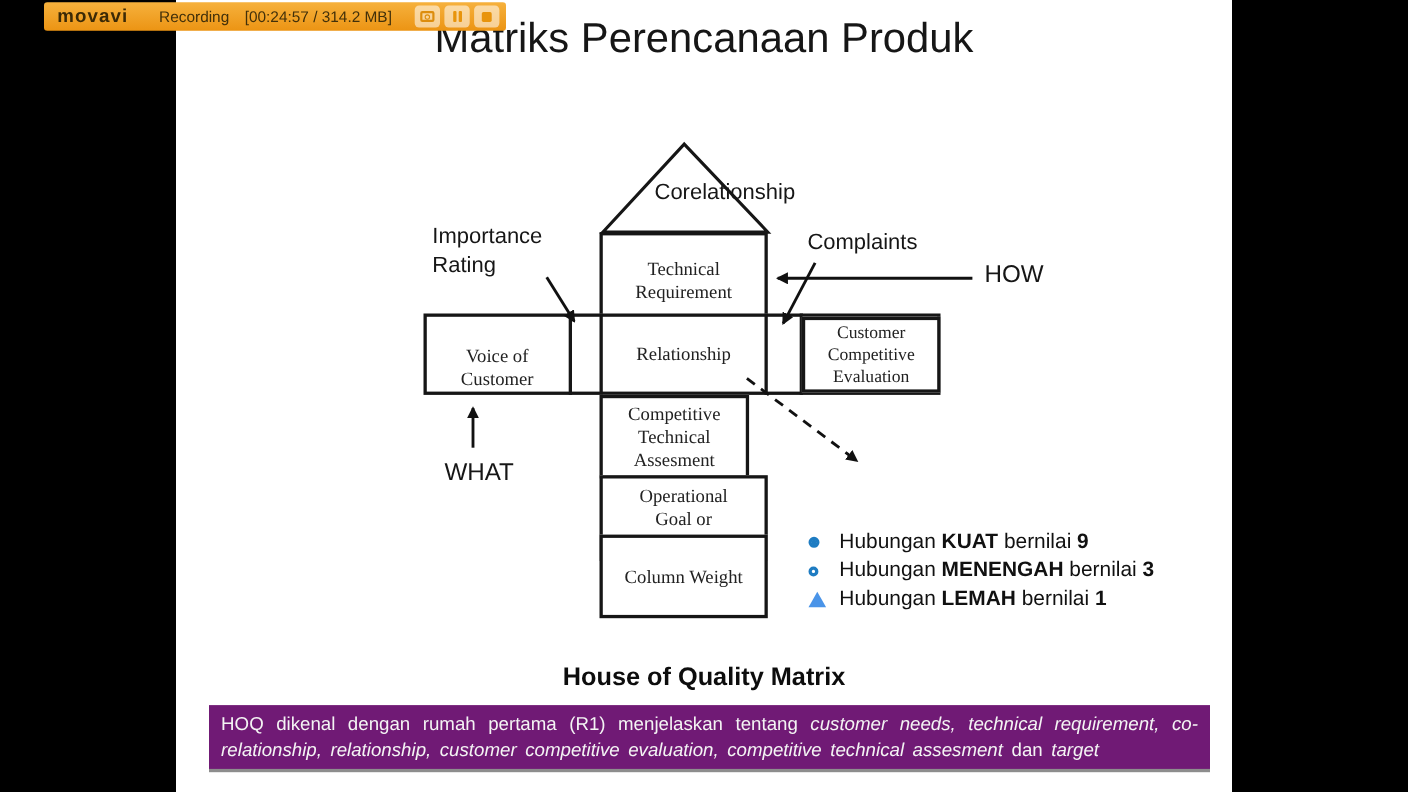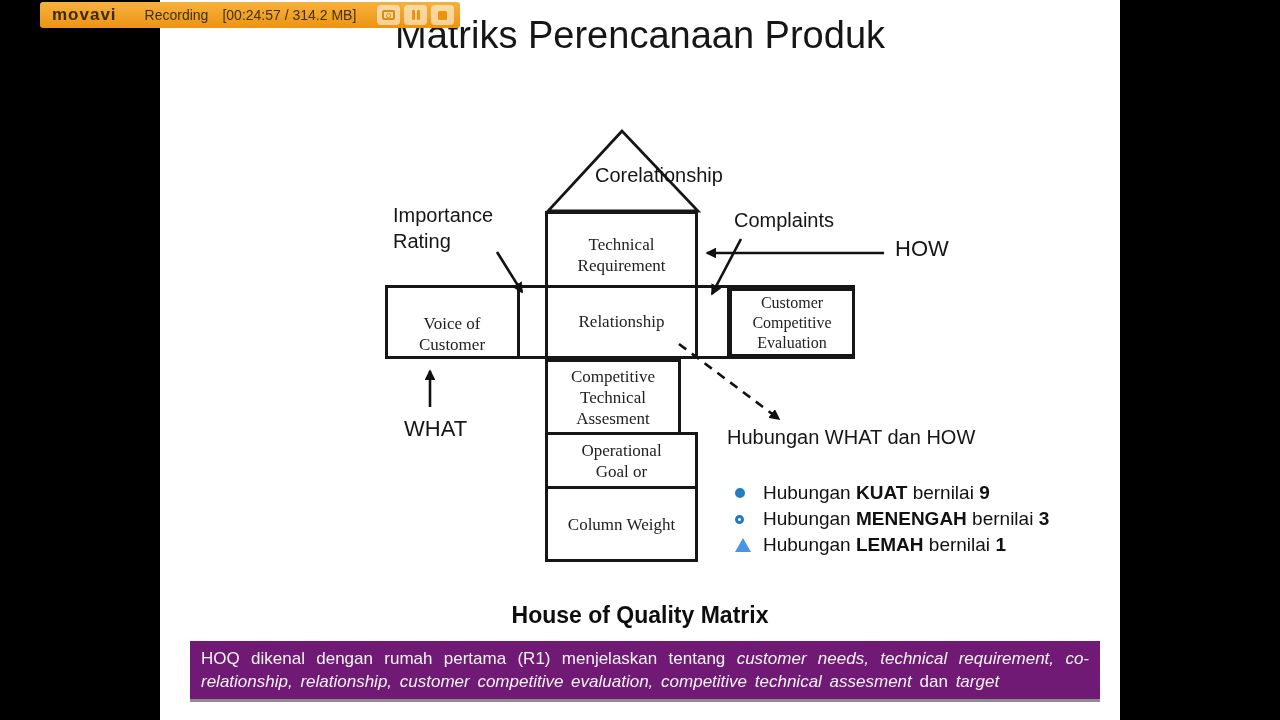--- a/index.html
+++ b/index.html
@@ -122,21 +122,20 @@
 <div class="abs dbox box-cta">Competitive Technical Assesment</div>
 <div class="abs dbox box-ogt">Operational Goal or Target</div>
 <div class="abs dbox box-cw">Column Weight</div>
 
 <div class="abs lbl lbl-importance">Importance Rating</div>
 <div class="abs lbl lbl-complaints">Complaints</div>
 <div class="abs lbl lbl-how">HOW</div>
 <div class="abs lbl lbl-what">WHAT</div>
 
 <div class="abs legend-title">
-  <div>Hubungan WHAT dan HOW</div>
 </div>
 <div class="abs legend">
   <div class="legend-row">
     <span class="legend-icon-cell">
         <span class="icon-bullseye">
           <span class="dot"></span>
         </span>
       </span>
     <span>Hubungan</span>&nbsp;<span class="bold">KUAT</span>&nbsp;<span>bernilai</span>&nbsp;<span class="bold">9</span>
   </div>

